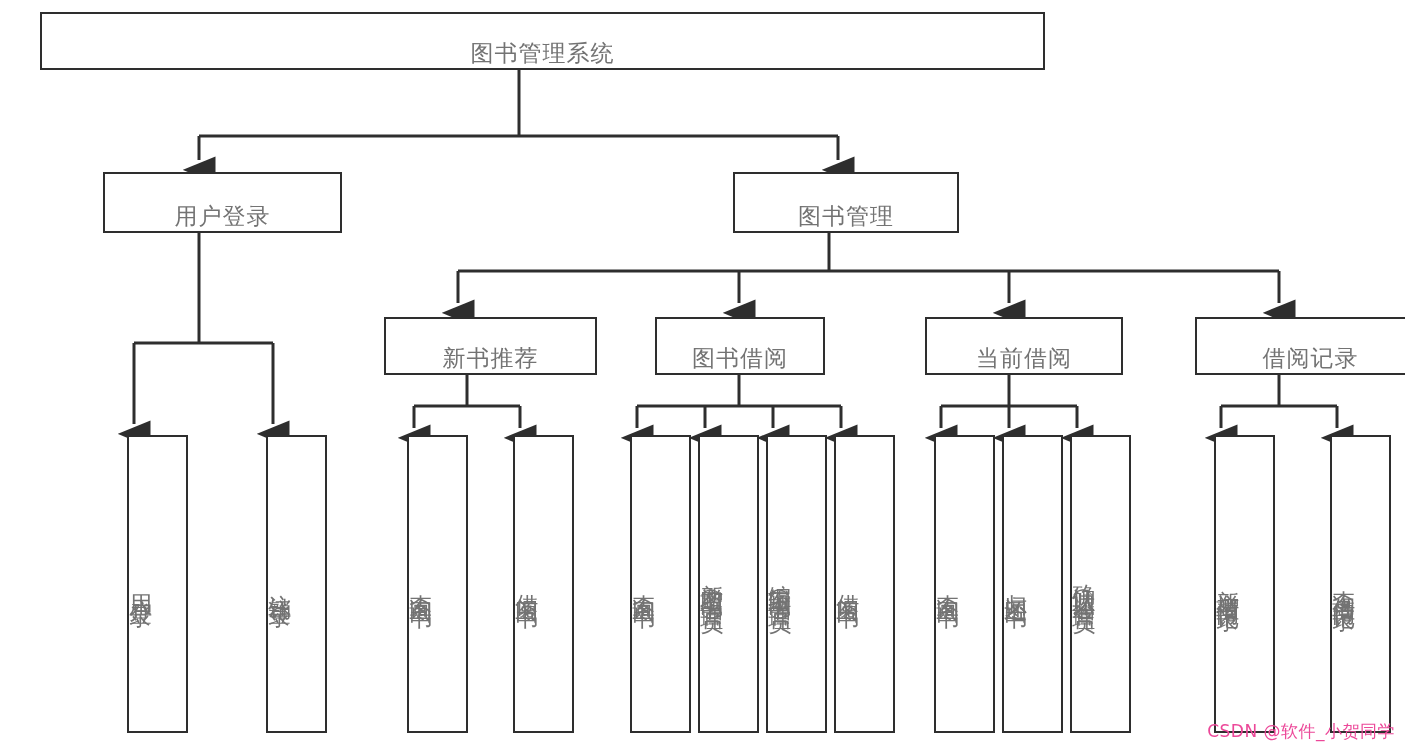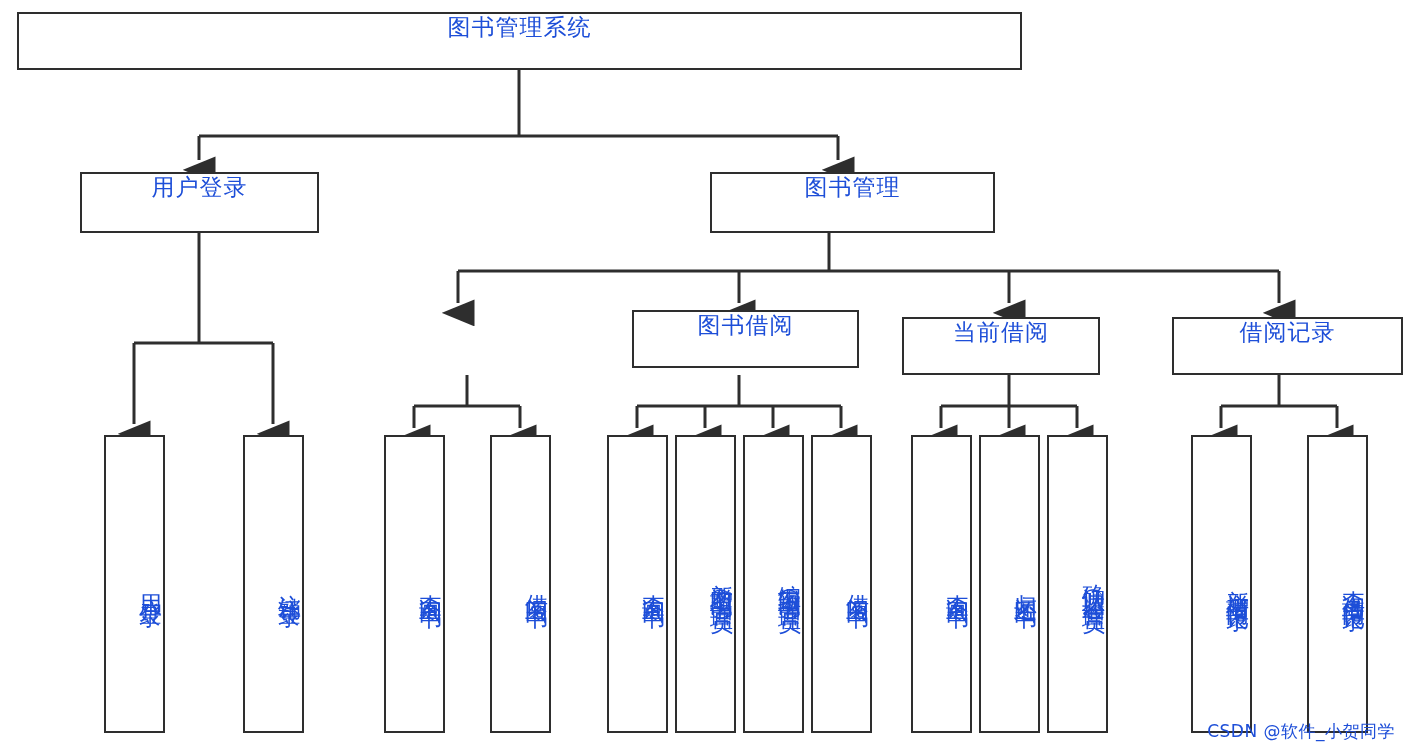--- a/index.html
+++ b/index.html
@@ -22,23 +22,24 @@
     width: 1405px;
     height: 747px;
     pointer-events: none;
   }
   .node {
     position: absolute;
     box-sizing: border-box;
     border: 2.5px solid #2e2e2e;
     background: #ffffff;
     display: flex;
-    align-items: flex-start;
+    align-items: flex-end;
     justify-content: center;
-    color: #1d4ed8;
+    color: #737373;
+    margin-left: 23px;
   }
   .node.horiz {
     font-size: 23px;
     letter-spacing: 1px;
     line-height: 1.2;
   }
   .node.vert {
     writing-mode: vertical-rl;
     text-orientation: upright;
     font-size: 23px;
@@ -51,21 +52,21 @@
   .node.vert .vlabel {
     writing-mode: vertical-rl;
     text-orientation: upright;
     display: block;
   }
   #watermark {
     position: absolute;
     right: 10px;
     bottom: 4px;
     font-size: 17px;
-    color: #1d4ed8;
+    color: #ec4899;
     letter-spacing: 0.5px;
     white-space: nowrap;
     font-family: "DejaVu Sans", "Liberation Sans", sans-serif;
   }
 </style>
 </head>
 <body>
 
 <div id="canvas">
 
@@ -119,25 +120,28 @@
     </g>
   </svg>
 
   <div class="node horiz" style="left:17px; top:12px; width:1005px; height:58px;">
     <span>图书管理系统</span>
   </div>
 
   <div class="node horiz" style="left:80px; top:172px; width:239px; height:61px;">
     <span>用户登录</span>
   </div>
-  <div class="node horiz" style="left:710px; top:172px; width:285px; height:61px;">
+  <div class="node horiz" style="left:710px; top:172px; width:226px; height:61px;">
     <span>图书管理</span>
   </div>
 
-  <div class="node horiz" style="left:632px; top:310px; width:227px; height:58px;">
+  <div class="node horiz" style="left:361px; top:317px; width:213px; height:58px;">
+    <span>新书推荐</span>
+  </div>
+  <div class="node horiz" style="left:632px; top:317px; width:170px; height:58px;">
     <span>图书借阅</span>
   </div>
   <div class="node horiz" style="left:902px; top:317px; width:198px; height:58px;">
     <span>当前借阅</span>
   </div>
   <div class="node horiz" style="left:1172px; top:317px; width:231px; height:58px;">
     <span>借阅记录</span>
   </div>
 
   <div class="node vert" style="left:104px; top:435px; width:61px; height:298px;">

